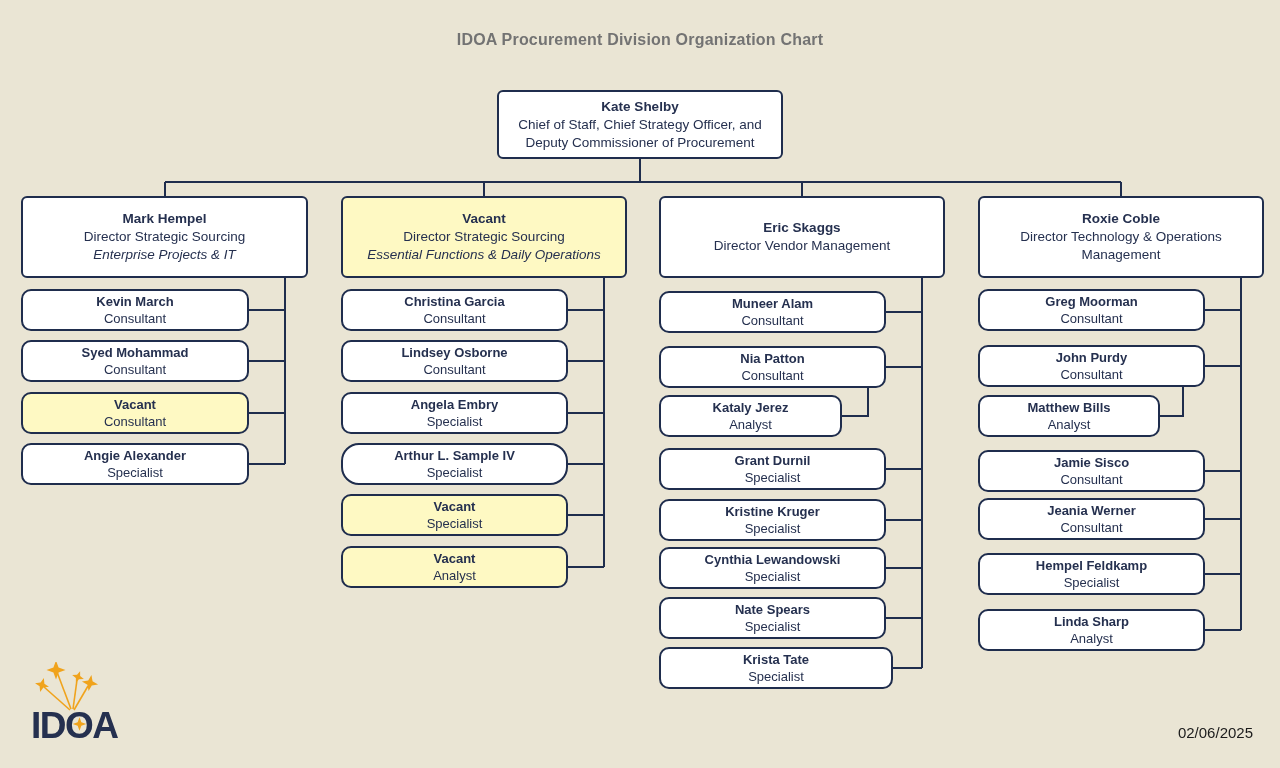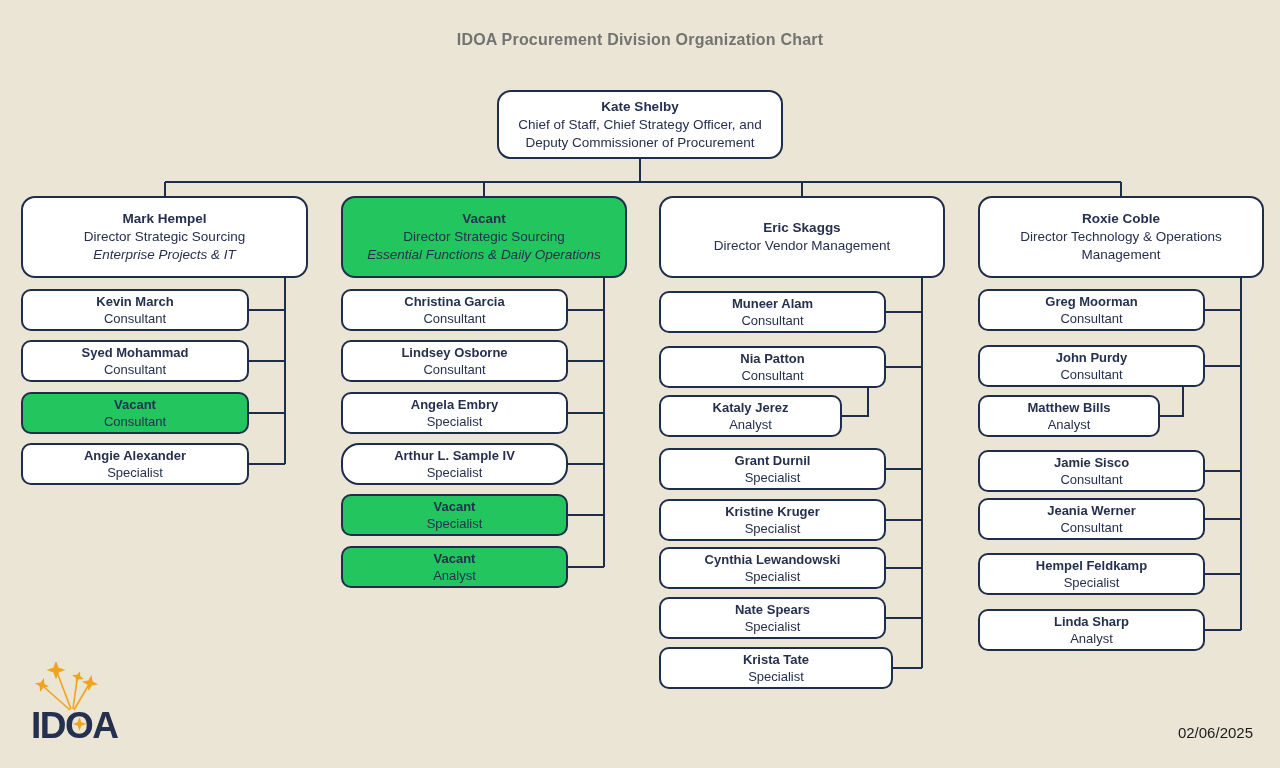--- a/index.html
+++ b/index.html
@@ -8,22 +8,22 @@
 
   .title{position:absolute;top:31px;left:0;width:100%;text-align:center;
          font-size:16px;font-weight:bold;color:#737373;letter-spacing:.2px;}
 
   svg.connectors{position:absolute;left:0;top:0;width:1280px;height:768px;}
 
   .box{position:absolute;box-sizing:border-box;background:#ffffff;
        border:2px solid #1f2d4d;border-radius:10px;
        display:flex;flex-direction:column;align-items:center;justify-content:center;
        color:#25304f;font-size:13px;line-height:17px;text-align:center;height:42px;padding:0 6px;}
-  .big{border-radius:14px;border-width:2.5px;font-size:13.5px;line-height:18px;}
-  .vacant{background:#22c55e;}
+  .big{border-radius:6px;border-width:2.5px;font-size:13.5px;line-height:18px;}
+  .vacant{background:#fef9c3;}
   .nm{font-weight:bold;}
   .it{font-style:italic;}
 
   .r {left:497px;top:90px;width:286px;height:69px;padding:0 11px;}
   .d1{left:21px; top:196px;width:287px;height:82px;}
   .d2{left:341px;top:196px;width:286px;height:82px;}
   .d3{left:659px;top:196px;width:286px;height:82px;}
   .d4{left:978px;top:196px;width:286px;height:82px;}
 
   .c1-0{left:21px;top:289px;width:228px;}

